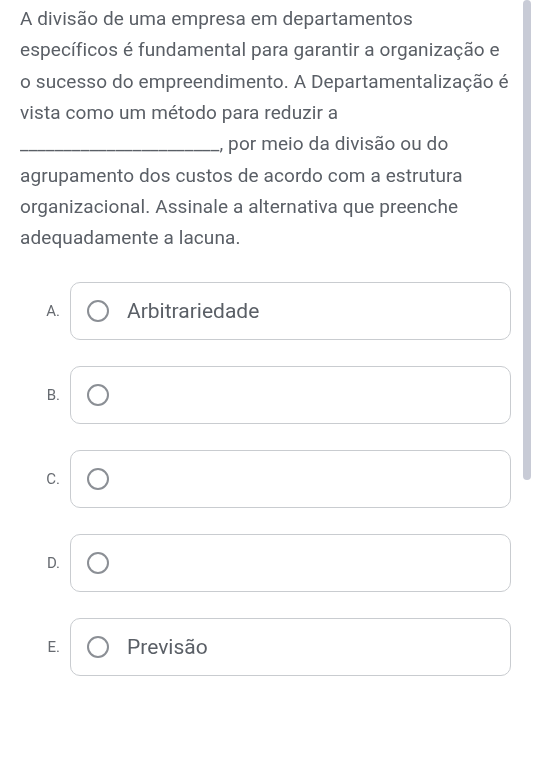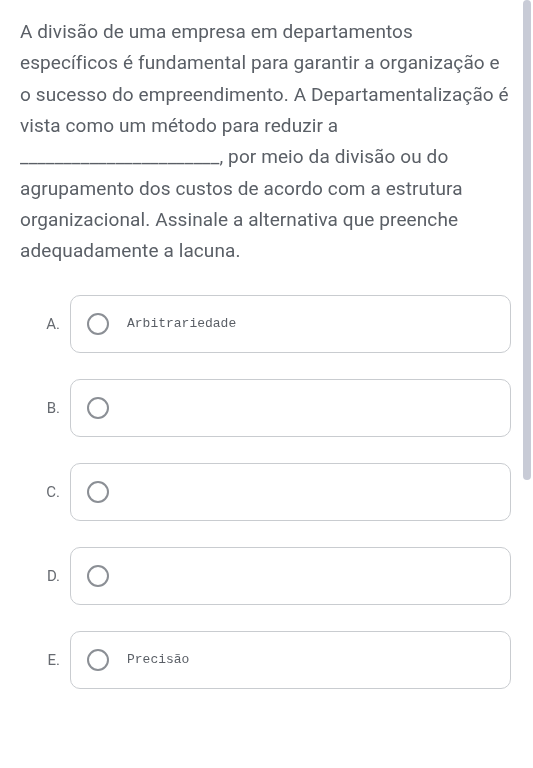--- a/index.html
+++ b/index.html
@@ -9,21 +9,21 @@
   }
   body {
     width: 533px;
     height: 768px;
     font-family: -apple-system, BlinkMacSystemFont, "Segoe UI", Roboto, Helvetica, Arial, sans-serif;
     background: #ffffff;
     position: relative;
     overflow: hidden;
   }
   .content {
-    padding: 16px 20px 20px 20px;
+    padding: 3px 20px 20px 20px;
   }
   .question-text {
     font-size: 19px;
     line-height: 1.65;
     color: #5a5f66;
     margin-bottom: 28px;
     letter-spacing: 0.1px;
   }
   .options {
     display: flex;
@@ -56,23 +56,22 @@
     cursor: pointer;
   }
   .radio-circle {
     width: 22px;
     height: 22px;
     border: 2.5px solid #8b8f95;
     border-radius: 50%;
     flex-shrink: 0;
   }
   .option-label {
-    font-size: 13px;
+    font-size: 21px;
     color: #5a5f66;
-    font-family: Liberation Mono, monospace;
   }
   .scrollbar-track {
     position: absolute;
     top: 0;
     right: 0;
     width: 12px;
     height: 100%;
     background: transparent;
   }
   .scrollbar-thumb {
@@ -120,21 +119,21 @@
       <div class="option-letter">D.</div>
       <div class="option-box">
         <span class="radio-circle"></span>
       </div>
     </div>
 
     <div class="option-row">
       <div class="option-letter">E.</div>
       <div class="option-box">
         <span class="radio-circle"></span>
-        <span class="option-label">Precisão</span>
+        <span class="option-label">Previsão</span>
       </div>
     </div>
 
   </div>
 </div>
 
 <div class="scrollbar-track">
   <div class="scrollbar-thumb"></div>
 </div>
 

